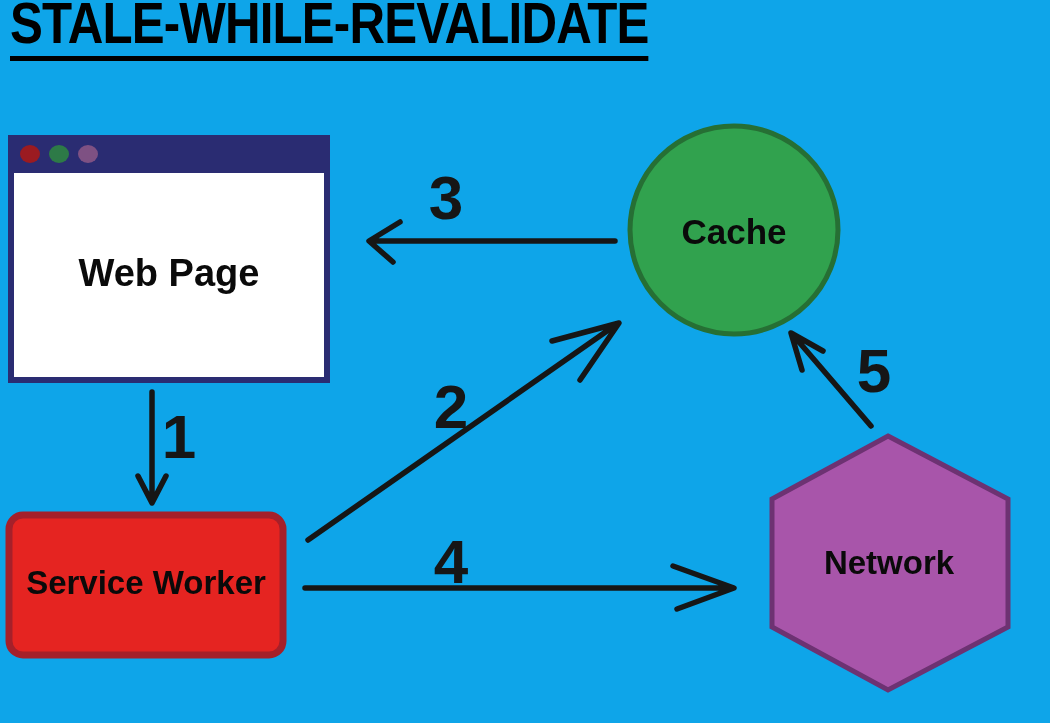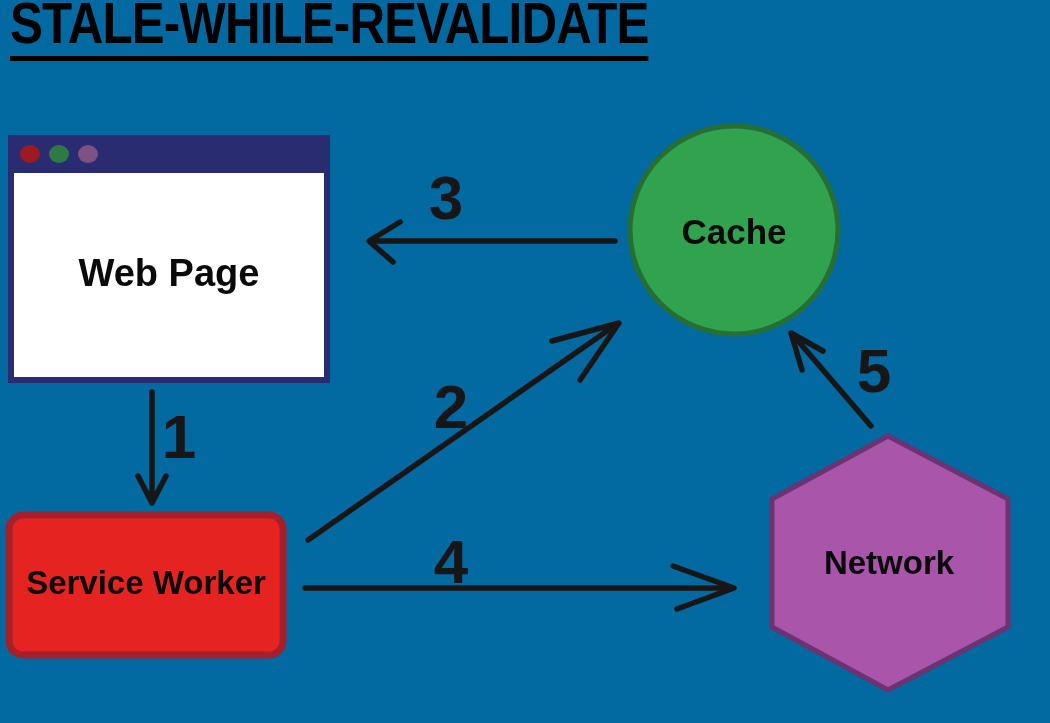--- a/index.html
+++ b/index.html
@@ -1,16 +1,16 @@
 <!DOCTYPE html>
 <html><head>
 <meta charset="utf-8">
 <style>
   html,body{margin:0;padding:0;background:#ffffff;}
-  .stage{position:relative;width:1050px;height:723px;background:#0369a1;overflow:hidden;
+  .stage{position:relative;width:1050px;height:723px;background:#0ea5e9;overflow:hidden;
          font-family:"Liberation Sans",sans-serif;}
   .title{position:absolute;left:10px;top:-7px;margin:0;font-weight:700;color:#000;}
   .title-inner{display:inline-block;font-size:58px;line-height:1.05;letter-spacing:-1px;
          transform:scaleX(0.85);transform-origin:left top;
          border-bottom:5px solid #000;padding-bottom:2px;}
   .diagram-svg{position:absolute;left:0;top:0;}
   .node-label{font-weight:700;fill:#0a0a0a;}
   .num-label{font-weight:700;fill:#161616;font-size:62px;}
   .arrow{fill:none;stroke-width:5.5;stroke-linecap:round;stroke-linejoin:round;}
 </style>

